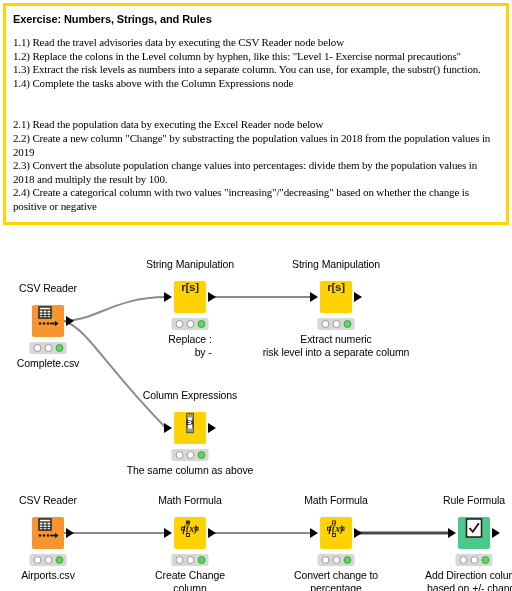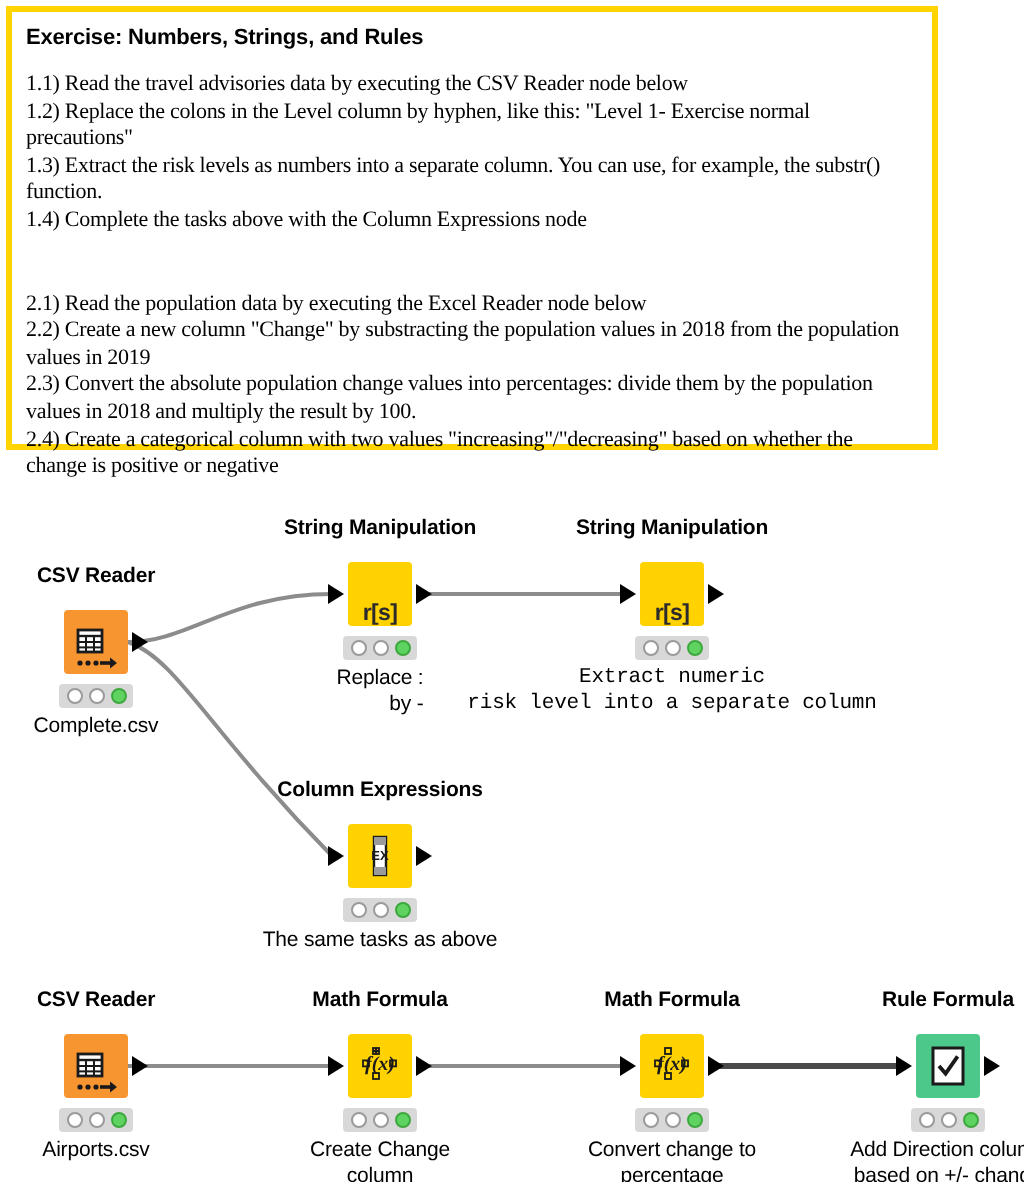--- a/index.html
+++ b/index.html
@@ -15,21 +15,21 @@
     font-family: "Liberation Sans", sans-serif;
     color: #000000;
     overflow: hidden;
   }
 
   
   .annotation-box {
     position: absolute;
     left: 3px;
     top: 3px;
-    width: 466px;
+    width: 506px;
     height: 222px;
     border: 3px solid #FFD400;
     background: #ffffff;
     padding: 6px 8px 6px 7px;
   }
   .annotation-title {
     font-size: 11px;
     font-weight: bold;
     line-height: 14px;
     margin-bottom: 10px;
@@ -64,33 +64,33 @@
     position: absolute;
     width: 0; height: 0;
   }
   .node-title {
     position: absolute;
     left: 50%;
     transform: translateX(-50%);
     bottom: 27px;
     white-space: nowrap;
     font-size: 10.5px;
-    font-weight: bold;
+    font-weight: normal;
     letter-spacing: -0.1px;
     text-align: center;
   }
   .node-box {
     position: absolute;
     left: -16px;
     top: -16px;
     width: 32px;
     height: 32px;
     border-radius: 2px;
     display: flex;
-    align-items: flex-end;
+    align-items: flex-start;
     justify-content: center;
   }
   .node-box.orange { background: #F79530; }
   .node-box.yellow { background: #FFD200; }
   .node-box.green  { background: #4CC98A; }
 
   
   .port {
     position: absolute;
     top: -5px;
@@ -236,21 +236,21 @@
     <div class="node-box yellow">
       <span class="icon-rs">r[s]</span>
     </div>
     <span class="port in"></span>
     <span class="port out"></span>
     <div class="status">
       <span class="led"></span>
       <span class="led"></span>
       <span class="led on"></span>
     </div>
-    <div class="node-caption" style="white-space:pre;font-family:Liberation Mono, monospace;">Extract numeric
+    <div class="node-caption" style="white-space:pre;">Extract numeric
 risk level into a separate column</div>
   </div>
 
   <div class="node" style="left:190px; top:203px;">
     <div class="node-title">Column Expressions</div>
     <div class="node-box yellow">
       <span>
         <svg width="22" height="22" viewBox="0 0 22 22">
           <rect x="8" y="1.5" width="6" height="19" fill="#ffffff" stroke="#1a1a1a" stroke-width="1.2"></rect>
           <rect x="8" y="1.5" width="6" height="4" fill="#9a9a9a"></rect>
@@ -259,21 +259,21 @@
         </svg>
       </span>
     </div>
     <span class="port in"></span>
     <span class="port out"></span>
     <div class="status">
       <span class="led"></span>
       <span class="led"></span>
       <span class="led on"></span>
     </div>
-    <div class="node-caption" style="white-space:pre;">The same tasks as above</div>
+    <div class="node-caption" style="white-space:pre;">The same column as above</div>
   </div>
 
   <div class="node" style="left:48px; top:308px;">
     <div class="node-title">CSV Reader</div>
     <div class="node-box orange">
       <span class="icon-csv">
         <svg width="24" height="24" viewBox="0 0 24 24">
           <rect x="3" y="2" width="12" height="11" fill="#ffffff" stroke="#1a1a1a" stroke-width="1.4"></rect>
           <line x1="3" y1="5" x2="15" y2="5" stroke="#1a1a1a" stroke-width="1.2"></line>
           <line x1="3" y1="8" x2="15" y2="8" stroke="#1a1a1a" stroke-width="1"></line>

